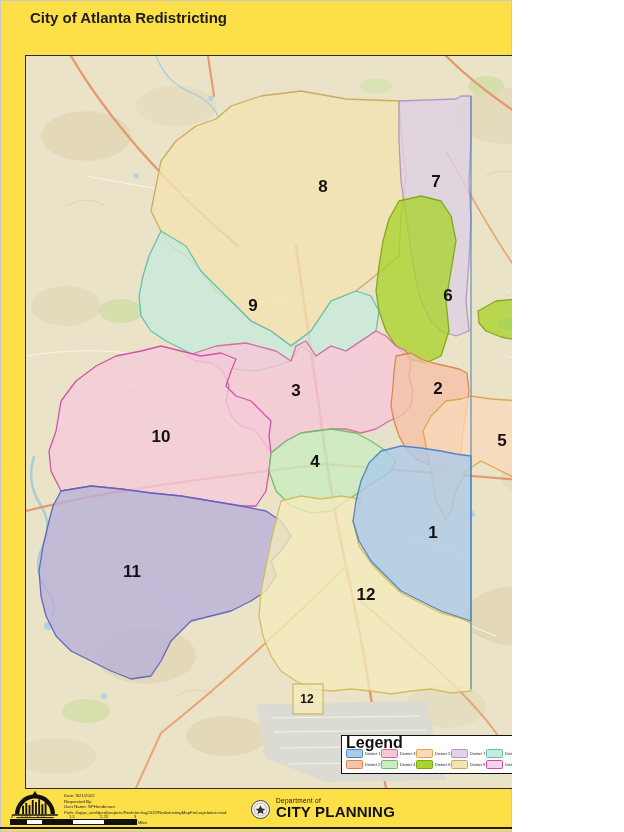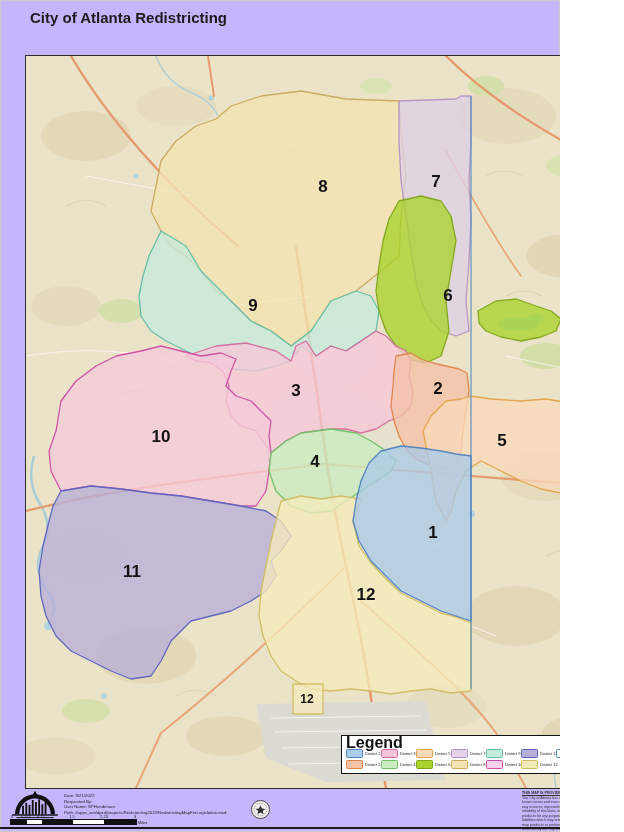--- a/index.html
+++ b/index.html
@@ -1,16 +1,16 @@
 <!DOCTYPE html>
 <html><head>
 <meta charset="utf-8">
 <style>
   html,body{margin:0;padding:0;background:#ffffff;}
-  .page{position:relative;width:560px;height:832px;background:#c4b5fd;overflow:hidden;
+  .page{position:relative;width:512px;height:832px;background:#fde047;overflow:hidden;
         font-family:"Liberation Sans",sans-serif;outline:1px solid #c9c9c9;outline-offset:-1px;}
   .page-title{position:absolute;left:30px;top:9px;font-size:15px;font-weight:bold;color:#1c1c1c;}
   .map-frame{position:absolute;left:25px;top:55px;width:574px;height:732px;
              border:1.5px solid #2b2b2b;box-sizing:content-box;background:#ebe3c8;}
   .map-frame svg{display:block;}
 
   
   .legend{position:absolute;left:341px;top:735px;width:257px;height:39px;background:#ffffff;
           border:1.7px solid #111;box-sizing:border-box;padding:1px 4px 2px 4px;z-index:5;}
   .legend-title{font-size:16px;font-weight:bold;color:#111;line-height:11px;}
@@ -264,20 +264,24 @@
   </div>
 
   <div class="seal">
     <svg width="21" height="21" viewBox="0 0 22 22">
       <circle cx="11" cy="11" r="9.5" fill="#f0eee8" stroke="#444" stroke-width="1"></circle>
       <circle cx="11" cy="11" r="6.6" fill="none" stroke="#555" stroke-width="0.6" stroke-dasharray="1,0.9"></circle>
       <path d="M11,6.5 L12.6,10 L16,10.4 L13.4,12.6 L14.2,16 L11,14.2 L7.8,16 L8.6,12.6 L6,10.4 L9.4,10 Z" fill="#333"></path>
     </svg>
   </div>
 
+  <div class="dept">
+    <div class="dept-line1">Department of</div>
+    <div class="dept-line2">CITY PLANNING</div>
+  </div>
 
   <div class="disclaimer">
     <span class="head">THIS MAP IS PROVIDED AS A PUBLIC SERVICE.</span>
     <span>The City of Atlanta has made known that this Data contains known errors and inaccuracies. The City of Atlanta in no way ensures, represents or warrants the accuracy and/or reliability of this Data, or the suitability of this Data or map products for any purpose. The user assumes all risks and liabilities which may arise from the use of this Data and/or map products or portions of the Data, and none are assumed by the City of Atlanta.</span>
   </div>
 
   <div class="bottom-rule"></div>
 </div>
 
 </body></html>

